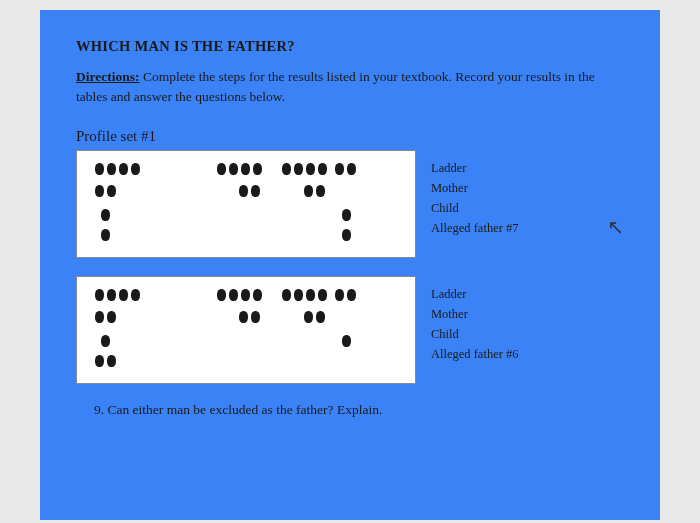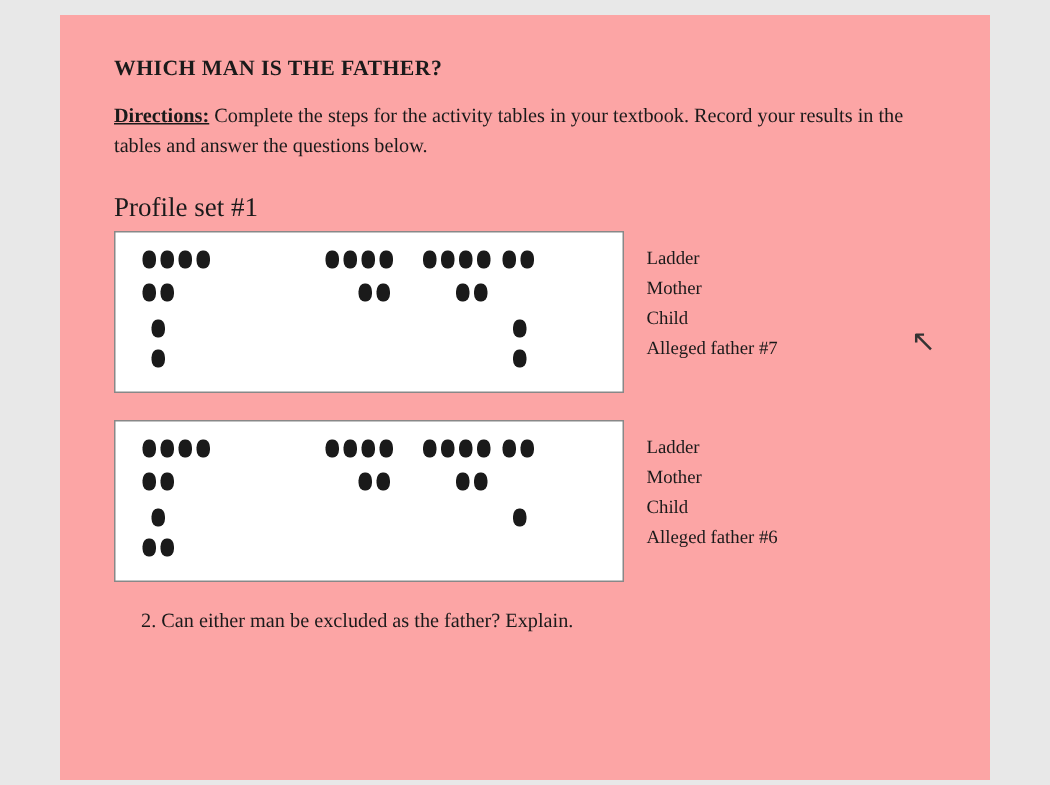--- a/index.html
+++ b/index.html
@@ -8,21 +8,21 @@
       font-family: 'Times New Roman', Times, serif;
       font-size: 14px;
       color: #1a1a1a;
       width: 700px;
       min-height: 523px;
       display: flex;
       justify-content: center;
       align-items: flex-start;
     }
     .page {
-      background: #fca5a5;
+      background: #3b82f6;
       width: 620px;
       min-height: 510px;
       margin: 10px;
       padding: 28px 36px 28px 36px;
       position: relative;
     }
     .main-title {
       font-weight: bold;
       font-size: 14.5px;
       margin-bottom: 12px;
@@ -31,21 +31,21 @@
     .directions {
       font-size: 13.5px;
       line-height: 1.5;
       margin-bottom: 20px;
     }
     .directions span.bold {
       font-weight: bold;
       text-decoration: underline;
     }
     .profile-label {
-      font-size: 18px;
+      font-size: 15px;
       margin-bottom: 5px;
     }
     .gel-box {
       border: 1.5px solid #888;
       width: 340px;
       padding: 8px 10px;
       background: #fff;
       position: relative;
       margin-bottom: 14px;
     }
@@ -87,21 +87,21 @@
     }
   </style>
 </head>
 <body>
 
 <div class="page">
 
   <div class="main-title">WHICH MAN IS THE FATHER?</div>
 
   <div class="directions">
-    <span class="bold">Directions:</span><span> Complete the steps for the activity tables in your textbook. Record your results in the tables and answer the questions below.</span>
+    <span class="bold">Directions:</span><span> Complete the steps for the results listed in your textbook. Record your results in the tables and answer the questions below.</span>
   </div>
 
   <div class="profile-label">Profile set #1</div>
   <div class="gel-wrapper">
     <div class="gel-box">
 
       <div class="bands-container">
 
         <div class="dot-abs" style="left:8px; top:4px;"></div>
         <div class="dot-abs" style="left:20px; top:4px;"></div>
@@ -191,15 +191,15 @@
     <div style="position:absolute; left:355px; top:10px; font-size:12.5px; line-height:1.3;">
       <div style="margin-bottom:4px;">Ladder</div>
       <div style="margin-bottom:4px;">Mother</div>
       <div style="margin-bottom:4px;">Child</div>
       <div>Alleged father #6</div>
     </div>
   </div>
 
   <div class="cursor-arrow">↖</div>
 
-  <div class="question-item">2.   Can either man be excluded as the father? Explain.</div>
+  <div class="question-item">9.   Can either man be excluded as the father? Explain.</div>
 
 </div>
 
 </body></html>

